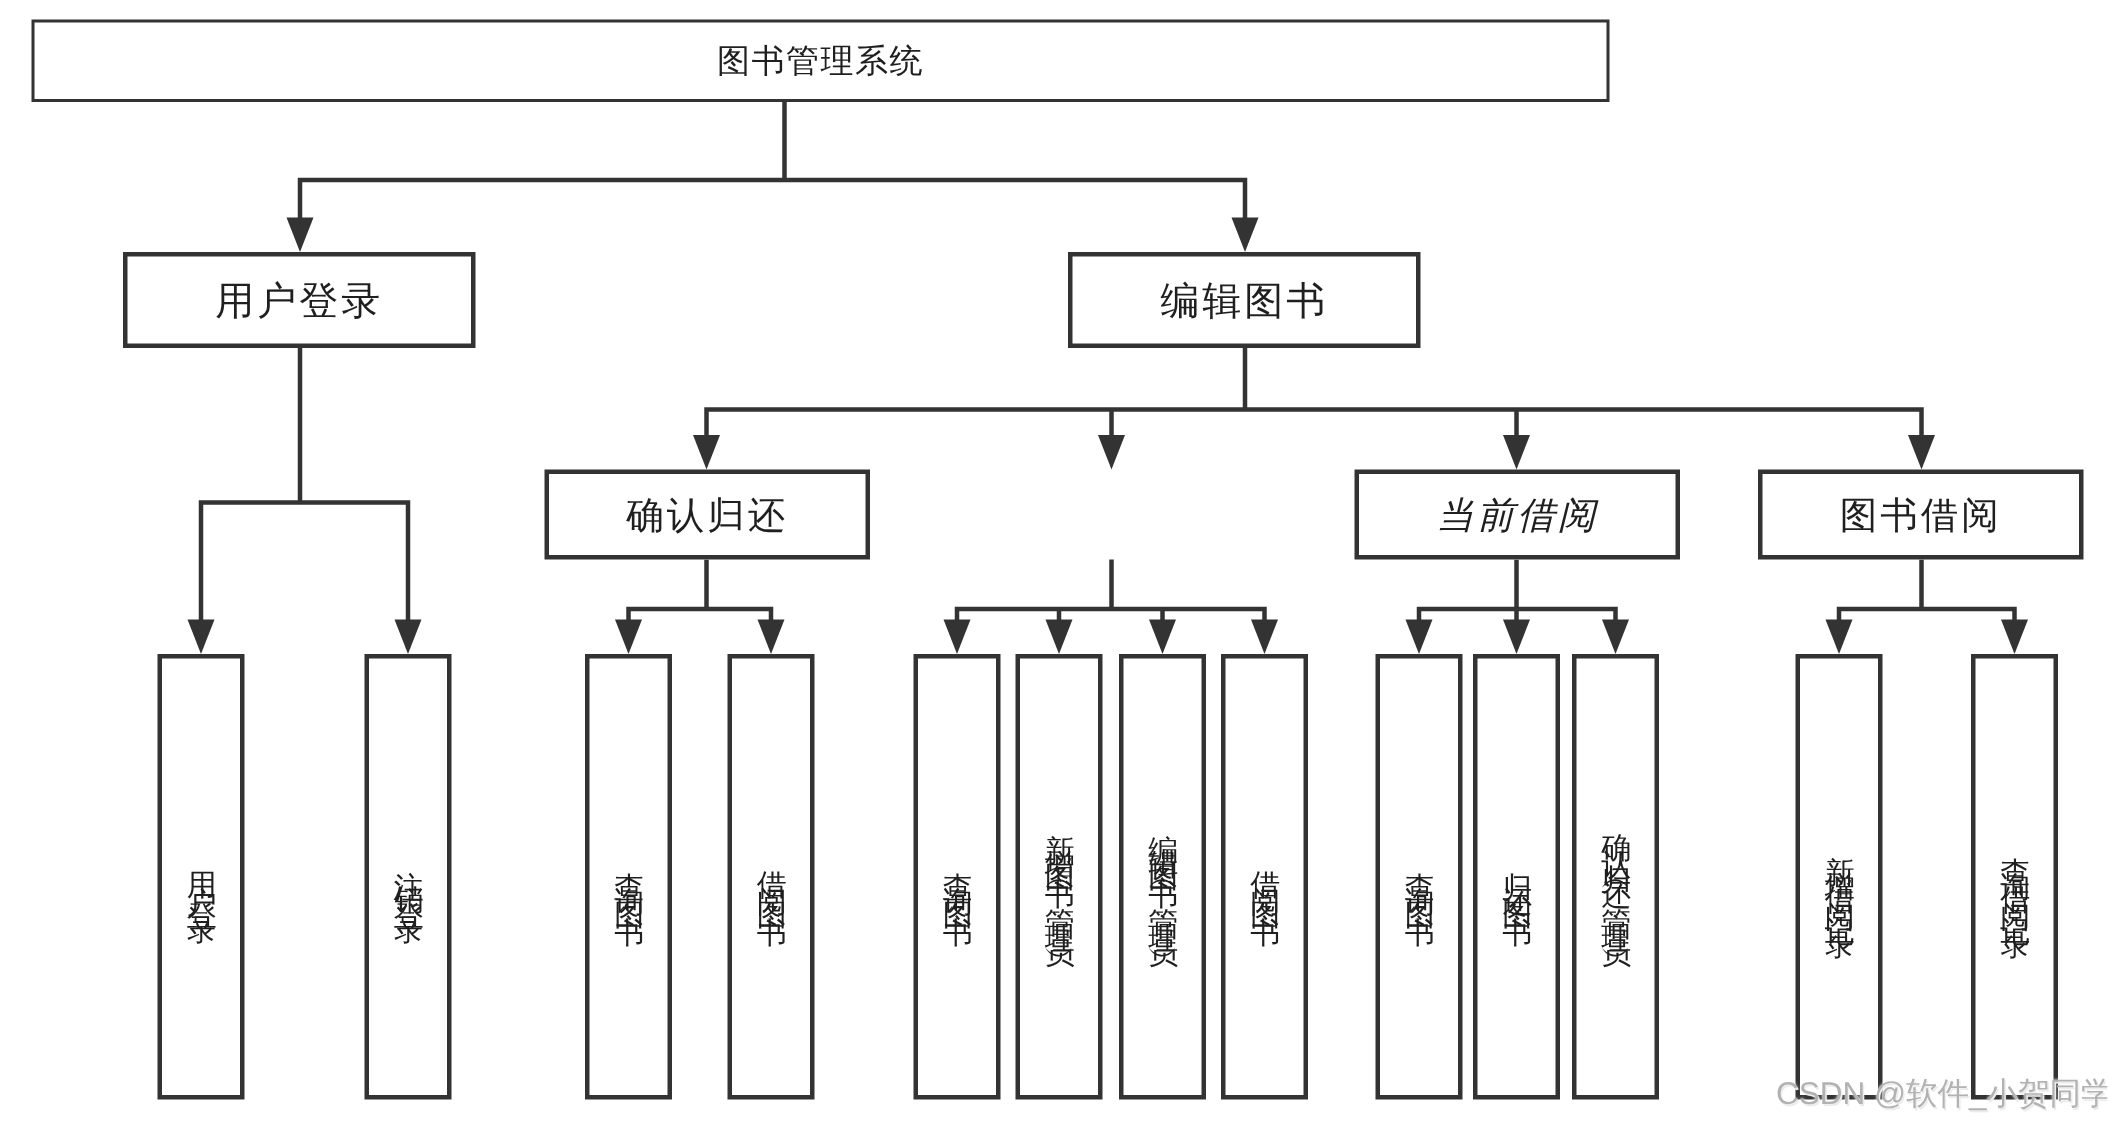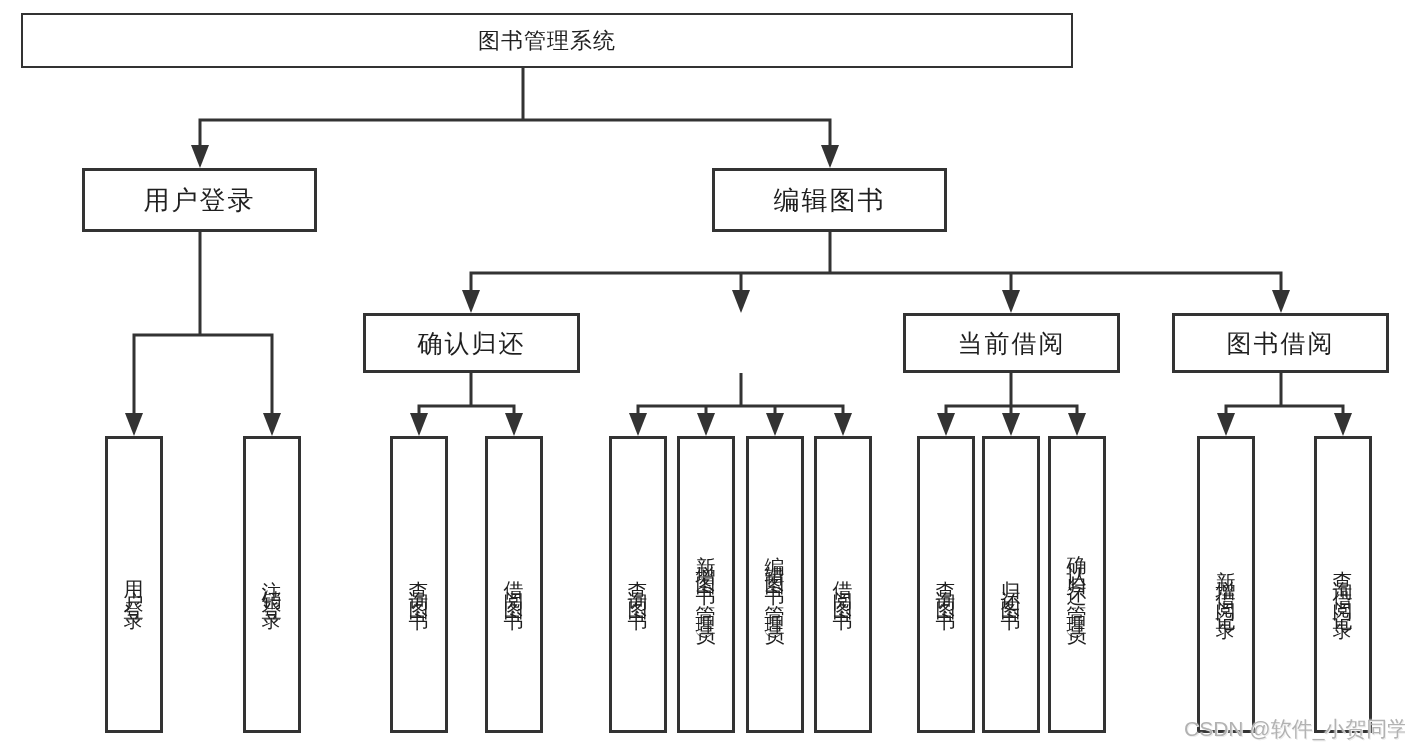--- a/index.html
+++ b/index.html
@@ -125,21 +125,21 @@
   <div class="box l2-node" style="left:82px;">
     <span>用户登录</span>
   </div>
   <div class="box l2-node" style="left:712px;">
     <span>编辑图书</span>
   </div>
 
   <div class="box l3-node" style="left:363px;">
     <span>确认归还</span>
   </div>
-  <div class="box l3-node" style="left:903px;">
+  <div class="box l3-node" style="left:903px;font-style:italic;">
     <span>当前借阅</span>
   </div>
   <div class="box l3-node" style="left:1172px;">
     <span>图书借阅</span>
   </div>
 
   <div class="box leaf" style="left:105px;">
     <span class="vtext">用户登录</span>
   </div>
   <div class="box leaf" style="left:243px;">

